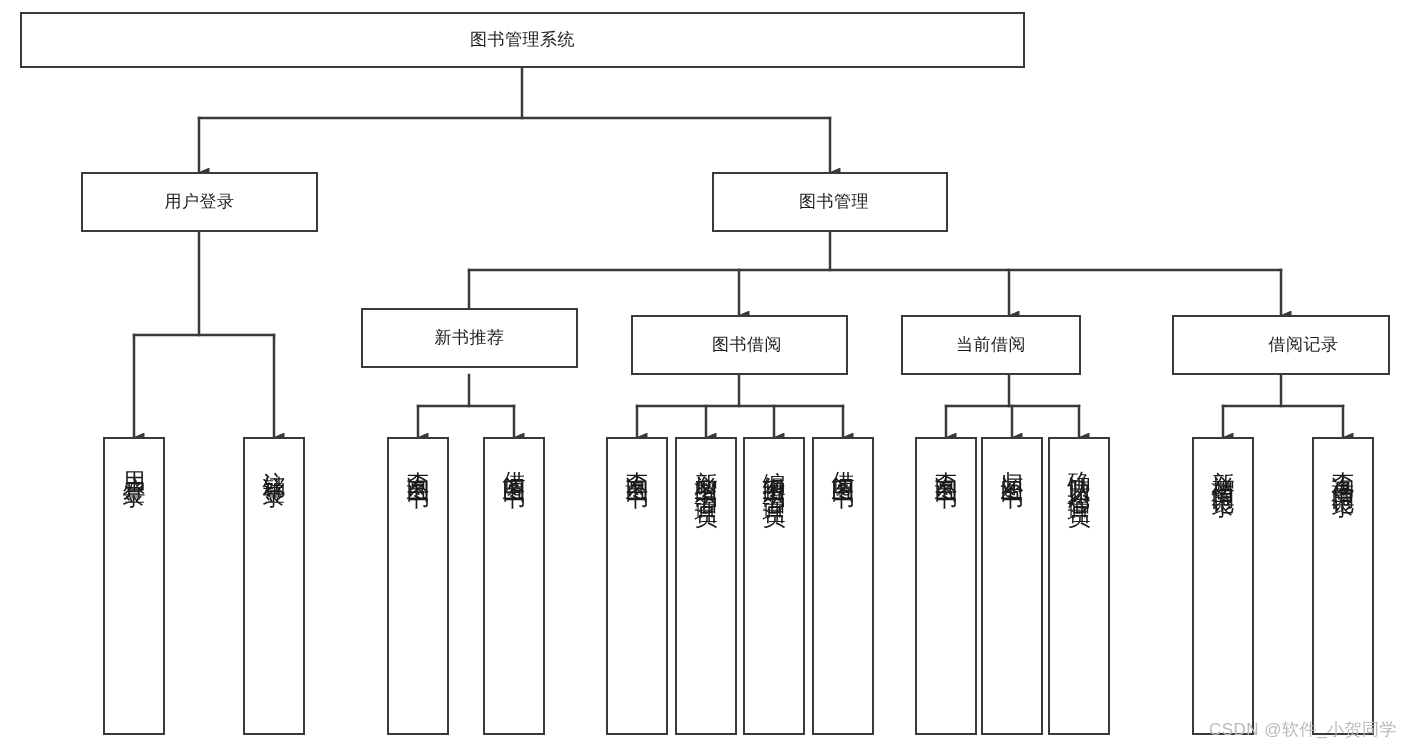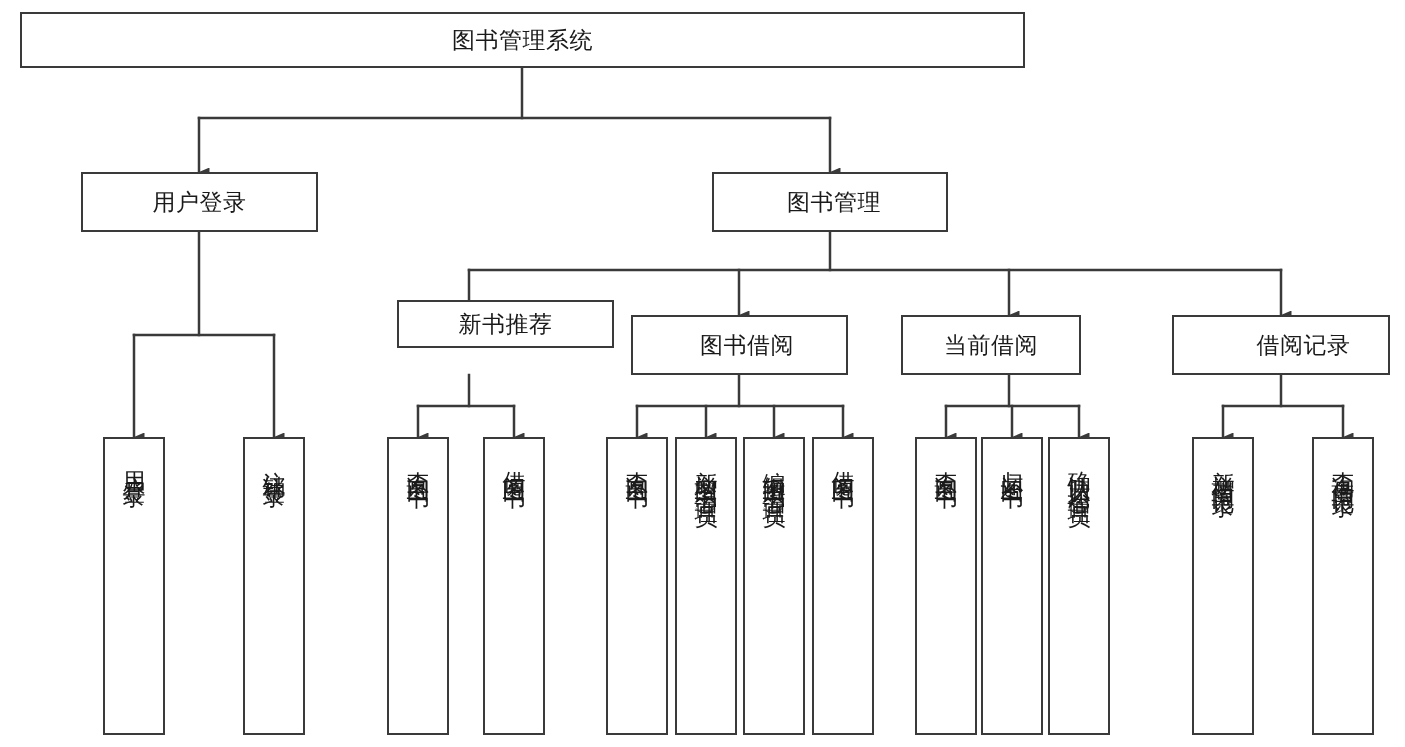--- a/index.html
+++ b/index.html
@@ -30,21 +30,21 @@
     position: absolute;
     box-sizing: border-box;
     background: #ffffff;
     border: 2.5px solid #3a3a3a;
     display: flex;
     align-items: center;
     justify-content: center;
     color: #1a1a1a;
   }
   .node-label {
-    font-size: 23px;
+    font-size: 17px;
     letter-spacing: 0.5px;
     line-height: 1.25;
     white-space: nowrap;
   }
   .node-box.vertical {
     align-items: flex-start;
     justify-content: center;
     padding-top: 14px;
   }
   .node-box.vertical .node-label {
@@ -117,21 +117,21 @@
   <div id="nodes">
       <div class="node-box" style="left: 20px; top: 12px; width: 1005px; height: 56px;">
         <span class="node-label">图书管理系统</span>
       </div>
       <div class="node-box" style="left: 81px; top: 172px; width: 237px; height: 60px;">
         <span class="node-label">用户登录</span>
       </div>
       <div class="node-box" style="left: 712px; top: 172px; width: 236px; height: 60px; padding-left: 8px;">
         <span class="node-label">图书管理</span>
       </div>
-      <div class="node-box" style="left: 361px; top: 300px; width: 217px; height: 48px; margin-left: 36px;">
+      <div class="node-box" style="left: 361px; top: 308px; width: 217px; height: 60px;">
         <span class="node-label">新书推荐</span>
       </div>
       <div class="node-box" style="left: 631px; top: 315px; width: 217px; height: 60px; padding-left: 15px;">
         <span class="node-label">图书借阅</span>
       </div>
       <div class="node-box" style="left: 901px; top: 315px; width: 180px; height: 60px;">
         <span class="node-label">当前借阅</span>
       </div>
       <div class="node-box" style="left: 1172px; top: 315px; width: 218px; height: 60px; padding-left: 45px;">
         <span class="node-label">借阅记录</span>
@@ -170,13 +170,14 @@
         <span class="node-label">确认归还（管理员）</span>
       </div>
       <div class="node-box vertical" style="left: 1192px; top: 437px; width: 62px; height: 298px;">
         <span class="node-label">新增借阅记录</span>
       </div>
       <div class="node-box vertical" style="left: 1312px; top: 437px; width: 62px; height: 298px;">
         <span class="node-label">查询借阅记录</span>
       </div>
     </div>
 
+  <div class="watermark">CSDN @软件_小贺同学</div>
 </div>
 
 </body></html>

